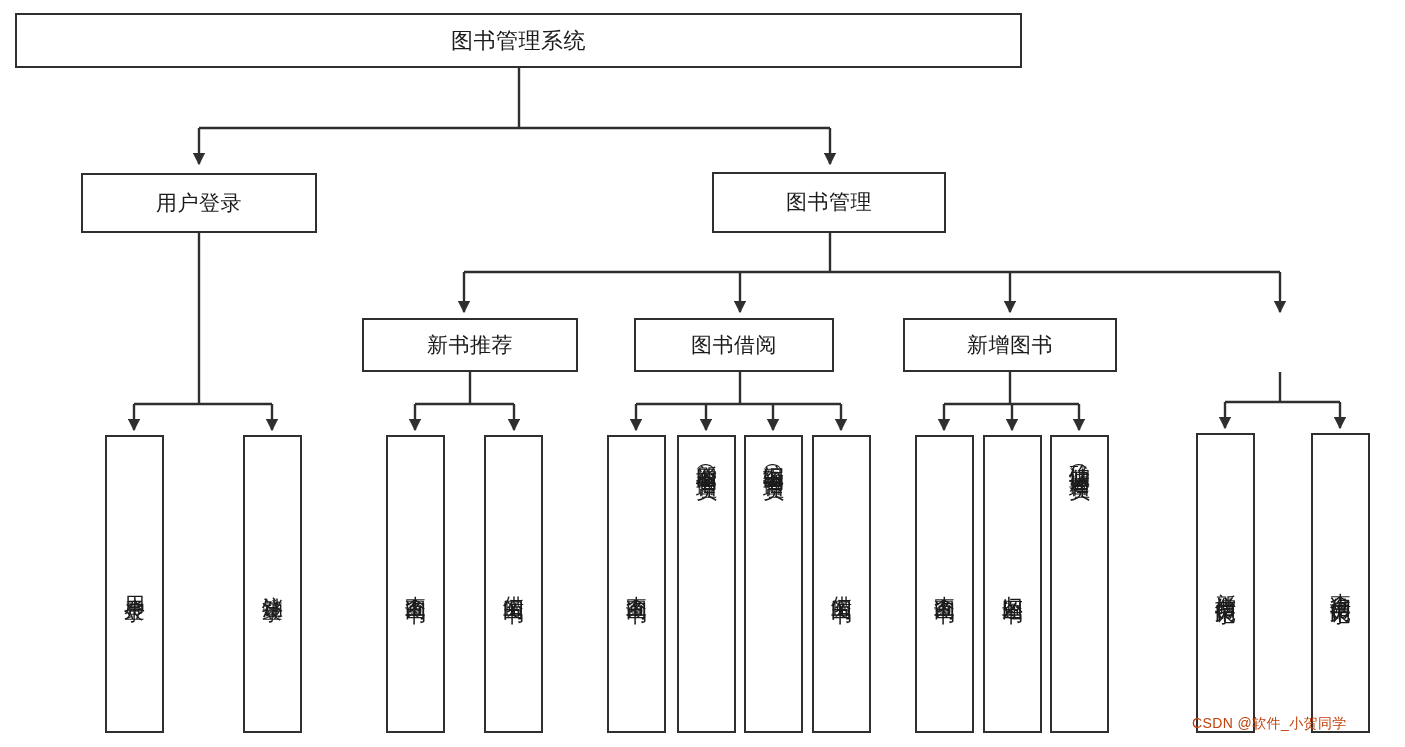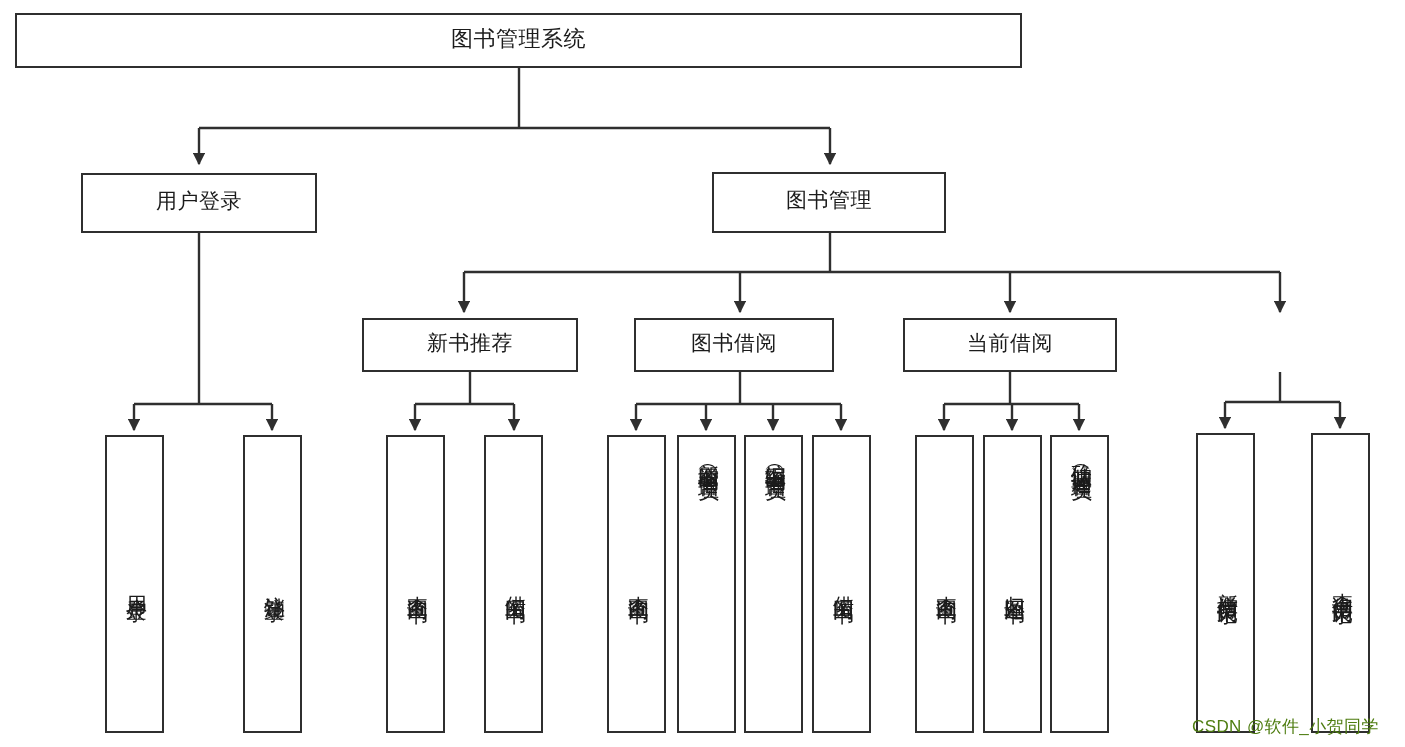--- a/index.html
+++ b/index.html
@@ -35,21 +35,20 @@
     align-items: center;
     justify-content: center;
     color: #1b1b1b;
     z-index: 2;
   }
   .node .label {
     display: block;
     text-align: center;
     line-height: 1.18;
     white-space: nowrap;
-    font-family: Liberation Mono, monospace;
   }
   
   .node.horiz .label {
     font-size: 21px;
     letter-spacing: 0.5px;
   }
   #node-root .label {
     font-size: 22px;
   }
   
@@ -65,22 +64,22 @@
     line-height: 1.05;
     letter-spacing: 2.5px;
     white-space: nowrap;
   }
   .node.vert.mid {
     align-items: center;
     padding-top: 0;
   }
   .watermark {
     position: absolute;
-    font-size: 17px;
-    color: #4d7c0f;
+    font-size: 14px;
+    color: #c2410c;
     white-space: nowrap;
     z-index: 5;
     letter-spacing: 0.4px;
   }
 </style>
 </head>
 <body>
 
 <div id="canvas">
 
@@ -148,21 +147,21 @@
 
   <div class="node horiz" style="left:712px; top:172px; width:234px; height:61px;">
     <span class="label">图书管理</span>
   </div>
 
   <div class="node horiz" style="left:634px; top:318px; width:200px; height:54px;">
     <span class="label">图书借阅</span>
   </div>
 
   <div class="node horiz" style="left:903px; top:318px; width:214px; height:54px;">
-    <span class="label">当前借阅</span>
+    <span class="label">新增图书</span>
   </div>
 
 
   <div class="node vert mid" style="left:105px; top:435px; width:59px; height:298px;">
     <span class="label">用户登录</span>
   </div>
 
   <div class="node vert mid" style="left:243px; top:435px; width:59px; height:298px;">
     <span class="label">注销登录</span>
   </div>

